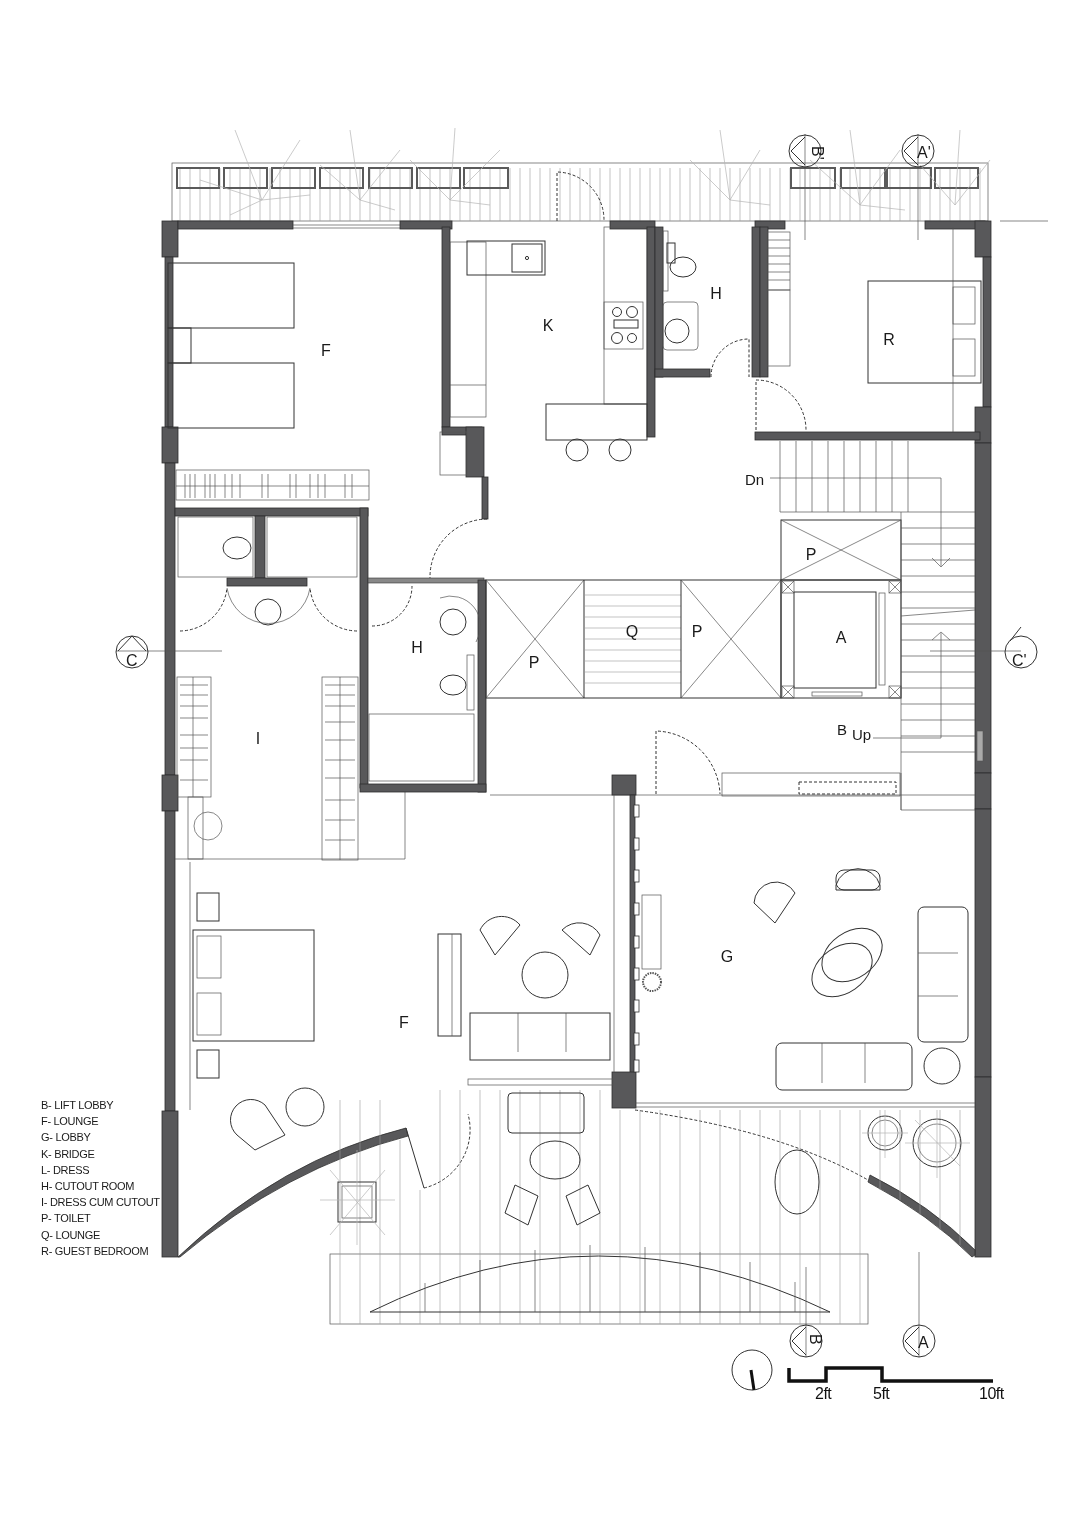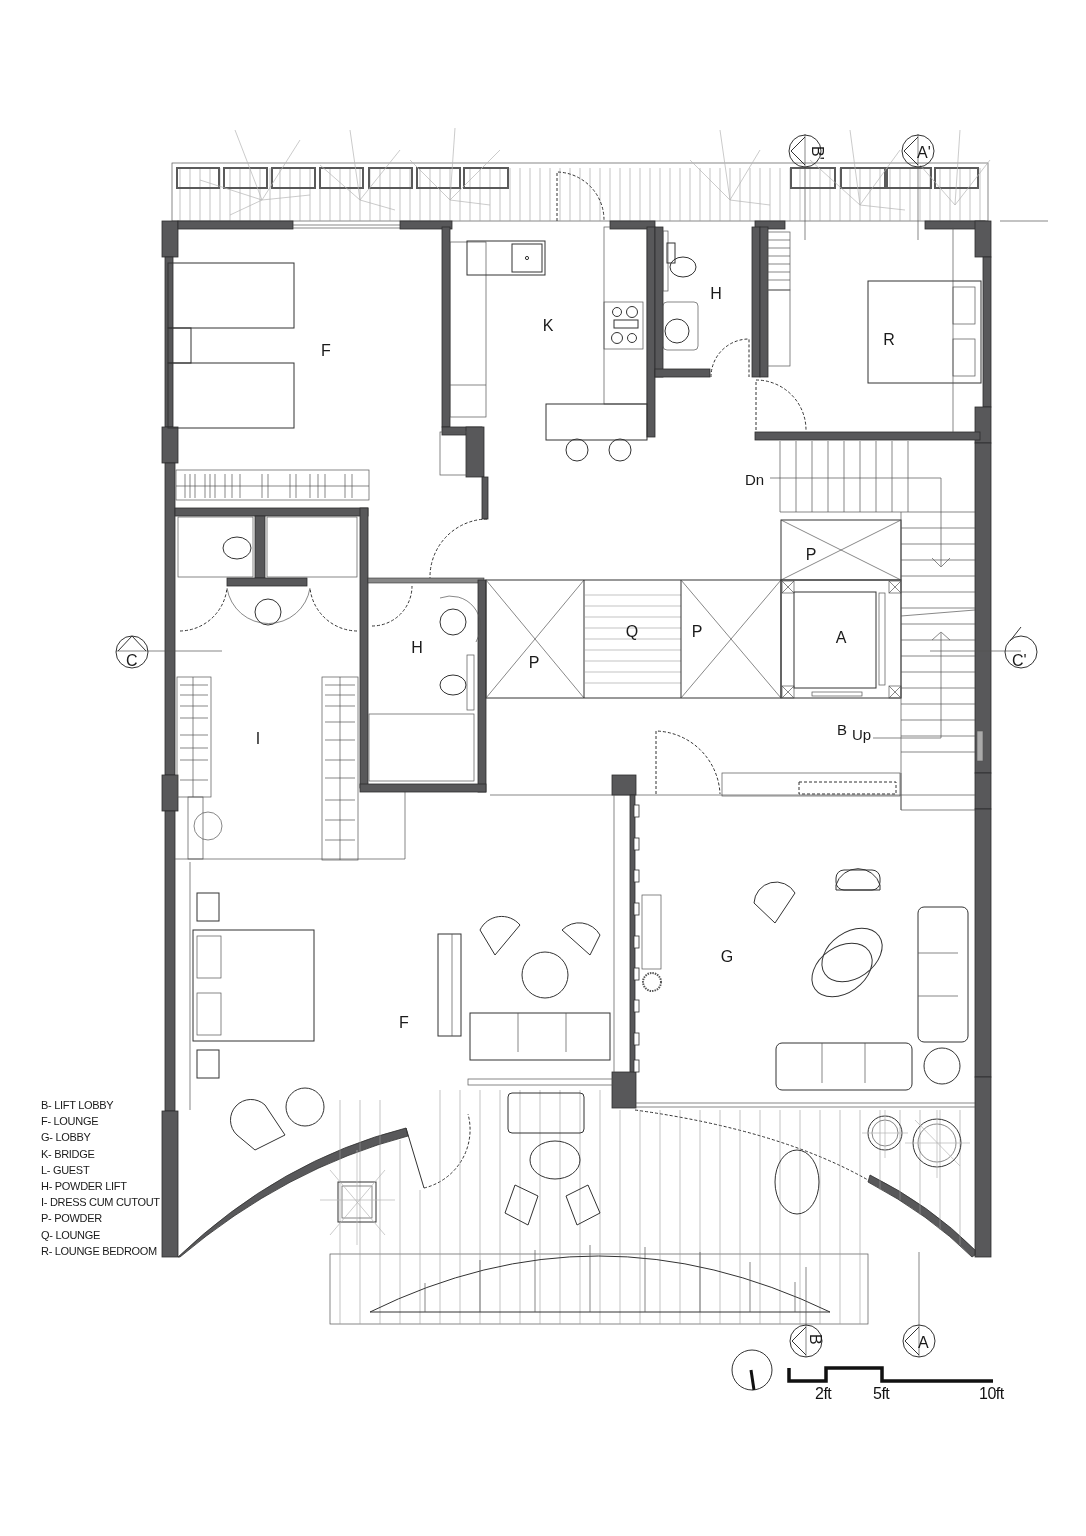--- a/index.html
+++ b/index.html
@@ -600,19 +600,19 @@
     <text class="scale-text" x="873" y="1399">5ft</text>
     <text class="scale-text" x="979" y="1399">10ft</text>
   </g>
 </svg>
 
 <div class="legend">
   <div>B- LIFT LOBBY</div>
   <div>F- LOUNGE</div>
   <div>G- LOBBY</div>
   <div>K- BRIDGE</div>
-  <div>L- GUEST</div>
-  <div>H- POWDER LIFT</div>
+  <div>L- DRESS</div>
+  <div>H- CUTOUT ROOM</div>
   <div>I- DRESS CUM CUTOUT</div>
-  <div>P- POWDER</div>
+  <div>P- TOILET</div>
   <div>Q- LOUNGE</div>
-  <div>R- LOUNGE BEDROOM</div>
+  <div>R- GUEST BEDROOM</div>
 </div>
 
 </body></html>

